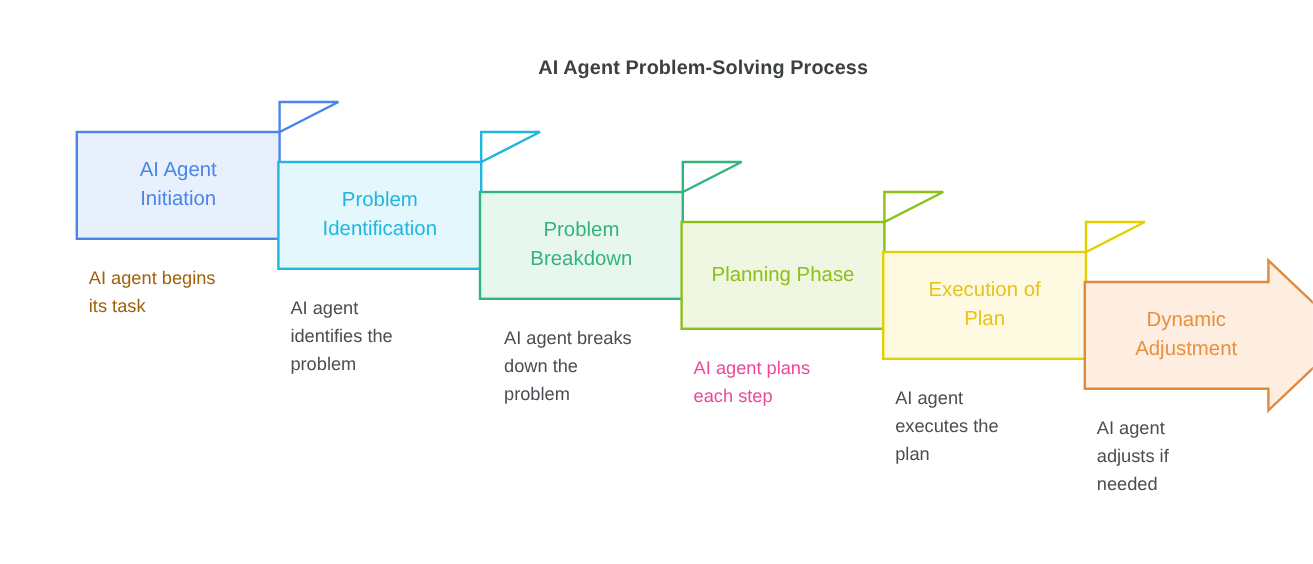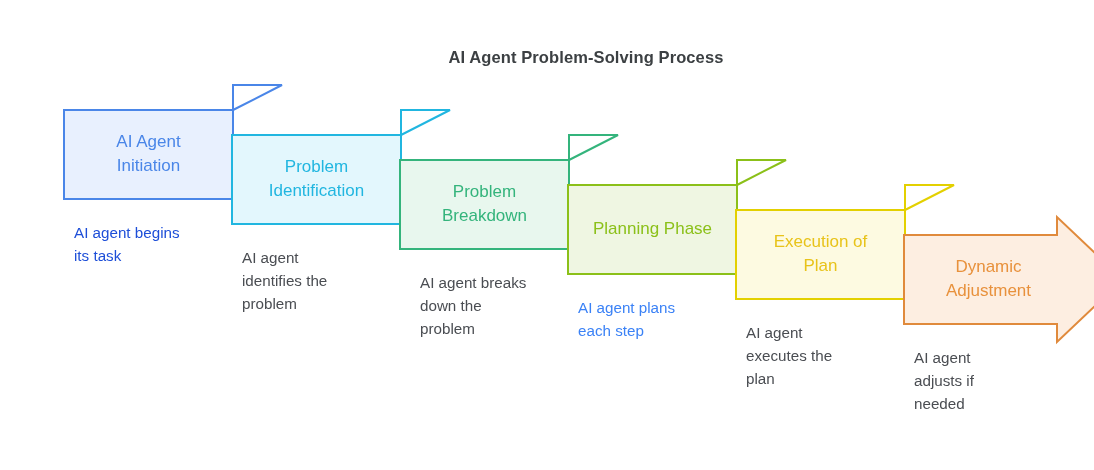--- a/index.html
+++ b/index.html
@@ -105,29 +105,29 @@
         <text x="781.5" y="266.5" class="step-label" fill="#e8c31a">Plan</text>
       </g>
       <g>
         <polygon points="865,235 1018,235 1018,217 1084,279.5 1018,342 1018,324 865,324" class="step-shape" fill="#fdeee1" stroke="#e08a3c"></polygon>
         <text x="949.5" y="267.5" class="step-label" fill="#e8913c">Dynamic</text>
         <text x="949.5" y="291.5" class="step-label" fill="#e8913c">Adjustment</text>
       </g>
     </svg>
 
   <div id="desc-layer">
-      <div class="step-desc" style="left: 35px; top: 221px; width: 125px; color: #1d4ed8;">AI agent begins
+      <div class="step-desc" style="left: 35px; top: 221px; width: 125px; color: #a16207;">AI agent begins
 its task</div>
       <div class="step-desc" style="left: 203px; top: 246px; width: 125px; color: rgb(74, 77, 82);">AI agent
 identifies the
 problem</div>
       <div class="step-desc" style="left: 381px; top: 271px; width: 125px; color: rgb(74, 77, 82);">AI agent breaks
 down the
 problem</div>
-      <div class="step-desc" style="left: 539px; top: 296px; width: 125px; color: #3b82f6;">AI agent plans
+      <div class="step-desc" style="left: 539px; top: 296px; width: 125px; color: #ec4899;">AI agent plans
 each step</div>
       <div class="step-desc" style="left: 707px; top: 321px; width: 125px; color: rgb(74, 77, 82);">AI agent
 executes the
 plan</div>
       <div class="step-desc" style="left: 875px; top: 346px; width: 125px; color: rgb(74, 77, 82);">AI agent
 adjusts if
 needed</div>
     </div>
 
 </div>

